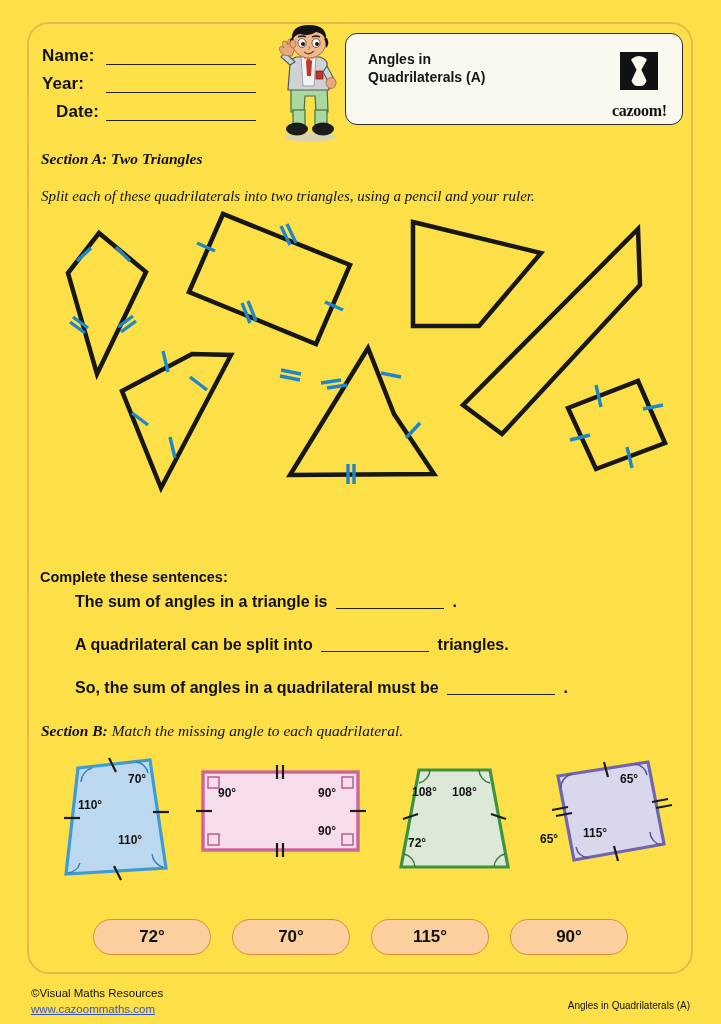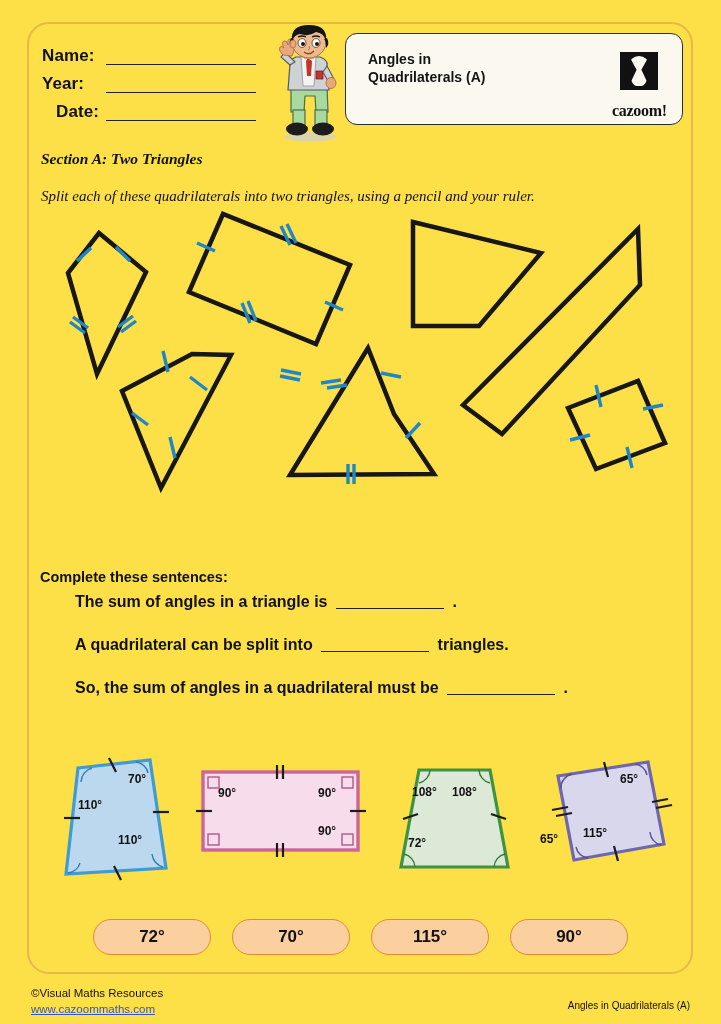--- a/index.html
+++ b/index.html
@@ -341,20 +341,24 @@
     <span class="blankline"></span>
     <span>triangles.</span>
   </div>
 
   <div class="sentence" style="top:679px;">
     <span>So, the sum of angles in a quadrilateral must be</span>
     <span class="blankline"></span>
     <span>.</span>
   </div>
 
+  <div class="sec-head" style="left:41px; top:722px;">
+    <span>Section B:</span>
+    <span class="sec-inline-normal" style="font-weight:normal;">Match the missing angle to each quadrilateral.</span>
+  </div>
 
   <svg style="position:absolute; left:0px; top:750px;" width="721" height="140" viewBox="0 0 721 140">
 
     <polygon points="78,18 150,10 166,118 66,124" fill="#bcd8ef" stroke="#3e9bd4" stroke-width="3.2"></polygon>
     <g fill="none" stroke="#2e7fb2" stroke-width="1.4">
       <path d="M92 18 a15 15 0 0 0 -11 14"></path>
       <path d="M136 12 a14 14 0 0 1 12 11"></path>
       <path d="M152 104 a15 15 0 0 0 11 13"></path>
       <path d="M80 113 a14 14 0 0 1 -12 10"></path>
     </g>

